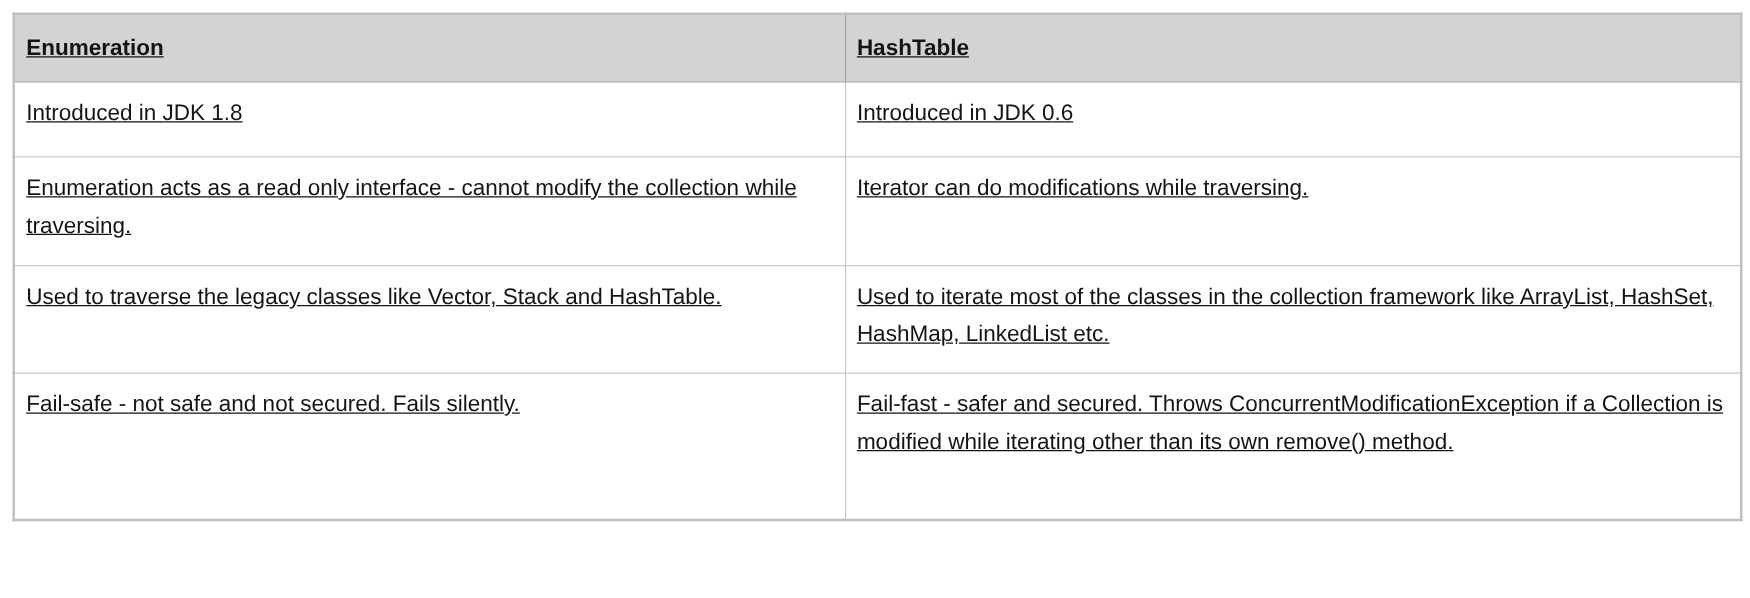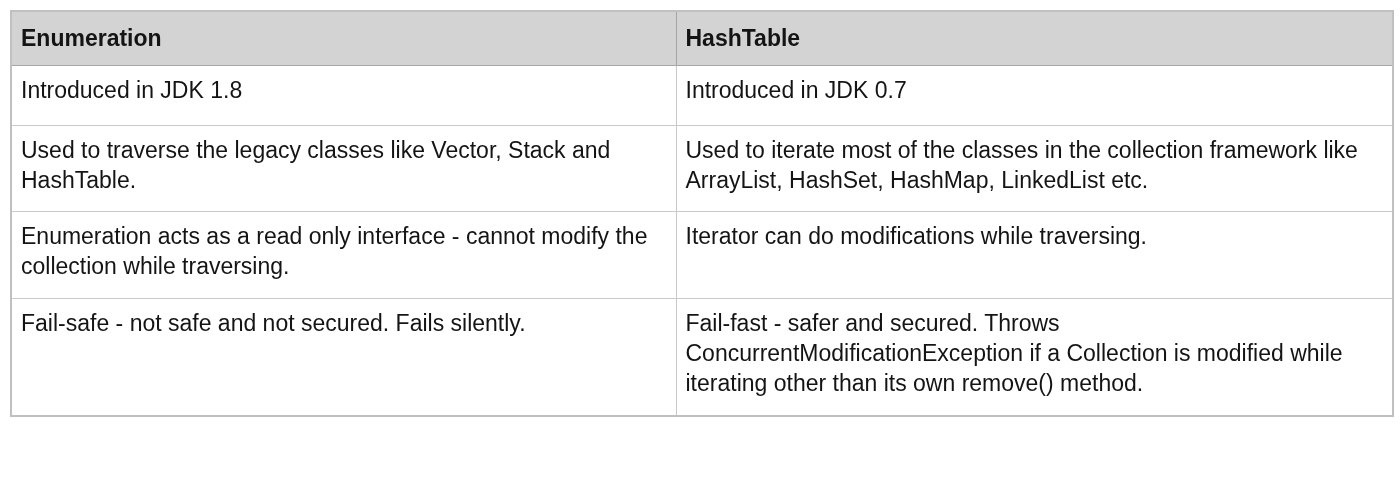--- a/index.html
+++ b/index.html
@@ -17,23 +17,24 @@
     box-sizing: border-box;
     width: 1400px;
     height: 478px;
     padding: 10px 8px 8px 10px;
     background: #ffffff;
   }
   table.comparison {
     width: 1382px;
     border-collapse: collapse;
     table-layout: fixed;
-    font-size: 23px;
+    font-size: 18px;
     line-height: 30px;
     border: 2px solid var(--outer-border, #c0c0c0);
+    text-decoration: underline;
   }
   table.comparison th,
   table.comparison td {
     box-sizing: border-box;
     border: 1px solid var(--cell-border, #c9c9c9);
     vertical-align: top;
     text-align: left;
     padding: 9px 10px 12px 9px;
     overflow: hidden;
   }
@@ -60,29 +61,29 @@
     </colgroup>
     <thead>
       <tr>
         <th>Enumeration</th>
         <th>HashTable</th>
       </tr>
     </thead>
     <tbody>
         <tr style="height: 60px;">
           <td>Introduced in JDK 1.8</td>
-          <td>Introduced in JDK 0.7</td>
+          <td>Introduced in JDK 0.6</td>
+        </tr>
+        <tr style="height: 87px;">
+          <td>Enumeration acts as a read only interface - cannot modify the collection while traversing.</td>
+          <td>Iterator can do modifications while traversing.</td>
         </tr>
         <tr style="height: 86px;">
           <td>Used to traverse the legacy classes like Vector, Stack and HashTable.</td>
           <td>Used to iterate most of the classes in the collection framework like ArrayList, HashSet, HashMap, LinkedList etc.</td>
-        </tr>
-        <tr style="height: 87px;">
-          <td>Enumeration acts as a read only interface - cannot modify the collection while traversing.</td>
-          <td>Iterator can do modifications while traversing.</td>
         </tr>
         <tr style="height: 117px;">
           <td>Fail-safe - not safe and not secured. Fails silently.</td>
           <td>Fail-fast - safer and secured. Throws ConcurrentModificationException if a Collection is modified while iterating other than its own remove() method.</td>
         </tr>
       </tbody>
   </table>
 </div>
 
 </body></html>

